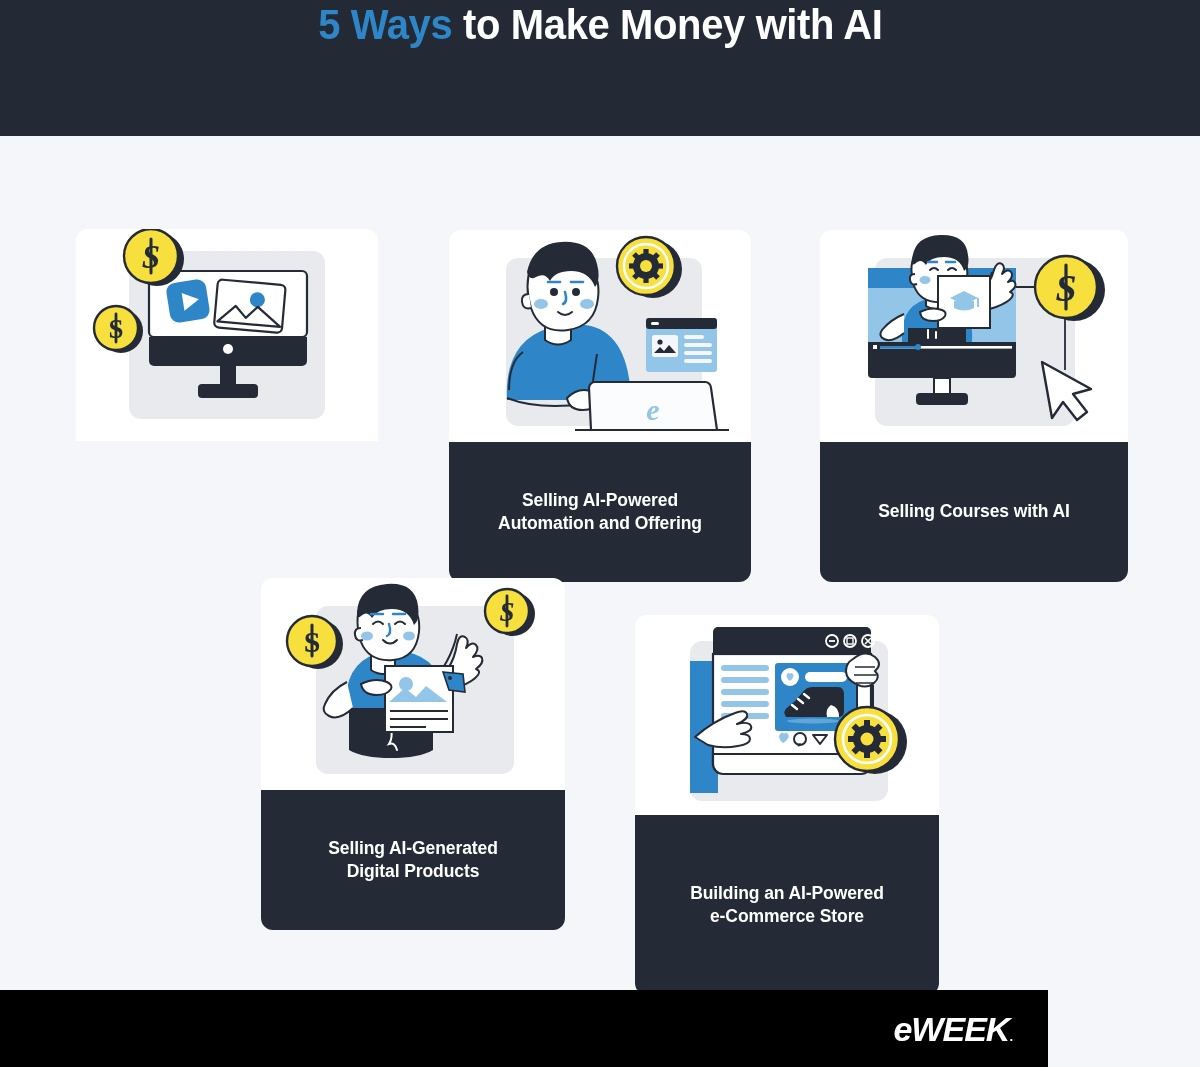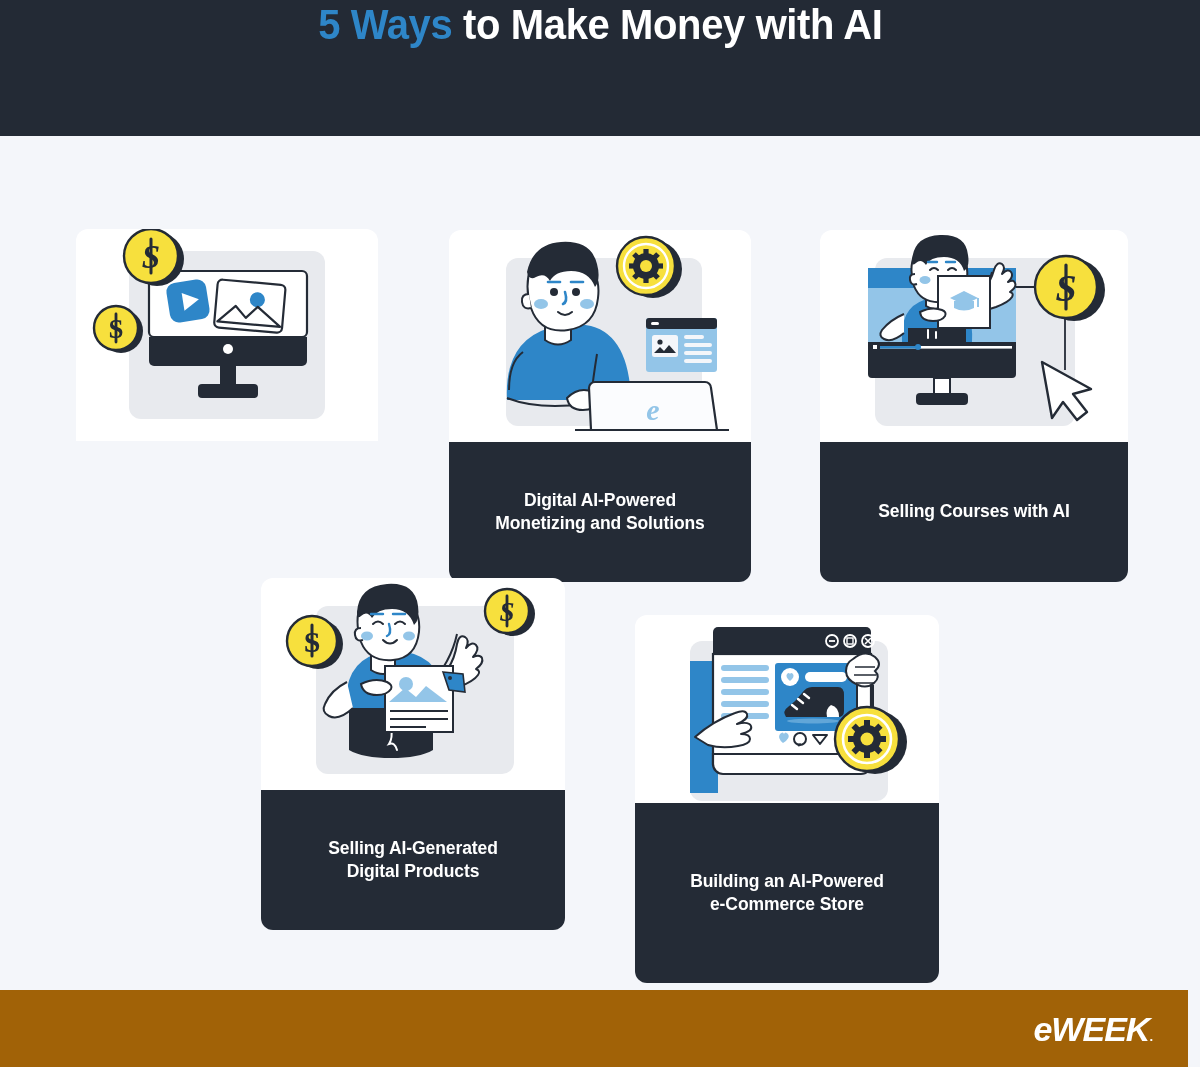--- a/index.html
+++ b/index.html
@@ -58,22 +58,22 @@
     position: absolute;
     background: #e8eaee;
     border-radius: 12px;
   }
 
   .art { position: absolute; left: 0; top: 0; width: 100%; height: 100%; }
 
   
   .footer {
     position: absolute; left: 0; top: 990px;
-    width: 1188px; height: 77px;
-    background: #a16207;
+    width: 1048px; height: 77px;
+    background: #000000;
   }
   .logo {
     position: absolute; right: 36px; top: 50%;
     transform: translateY(-50%);
     color: #ffffff;
     font-weight: bold;
     font-style: italic;
     font-size: 34px;
     letter-spacing: -1px;
   }
@@ -192,22 +192,22 @@
             <rect x="-2.6" y="11" width="5.2" height="6" transform="rotate(45)"></rect>
             <rect x="-17" y="-2.6" width="6" height="5.2" transform="rotate(45)"></rect>
             <rect x="11" y="-2.6" width="6" height="5.2" transform="rotate(45)"></rect>
           </g>
           <circle cx="197" cy="36" r="6" fill="#f7e03d"></circle>
         </g>
       </svg>
     </div>
     <div class="card-label" style="top:212px; width:302px; height:140px;">
       <div>
-        <div>Digital AI-Powered</div>
-        <div>Monetizing and Solutions</div>
+        <div>Selling AI-Powered</div>
+        <div>Automation and Offering</div>
       </div>
     </div>
   </div>
 
   <div class="card" style="left:820px; top:94px; width:308px; height:352px;">
     <div class="card-art" style="width:308px; height:212px; overflow:visible;">
       <div class="gray-panel" style="left:55px; top:28px; width:200px; height:168px;"></div>
       <svg class="art" viewBox="0 0 308 212" style="overflow:visible">
 
         <path d="M245 60 v80" stroke="#242b36" stroke-width="1.8" fill="none"></path>
@@ -409,21 +409,21 @@
             <rect x="12" y="-3" width="7" height="6"></rect>
             <rect x="-3" y="-19" width="6" height="7" transform="rotate(45)"></rect>
             <rect x="-3" y="12" width="6" height="7" transform="rotate(45)"></rect>
             <rect x="-19" y="-3" width="7" height="6" transform="rotate(45)"></rect>
             <rect x="12" y="-3" width="7" height="6" transform="rotate(45)"></rect>
           </g>
           <circle cx="232" cy="124" r="6.5" fill="#f7e03d"></circle>
         </g>
       </svg>
     </div>
-    <div class="card-label" style="top:188px; width:304px; height:180px;">
+    <div class="card-label" style="top:200px; width:304px; height:180px;">
       <div>
         <div>Building an AI-Powered</div>
         <div>e-Commerce Store</div>
       </div>
     </div>
   </div>
 
 </div>
 
 <div class="footer">

